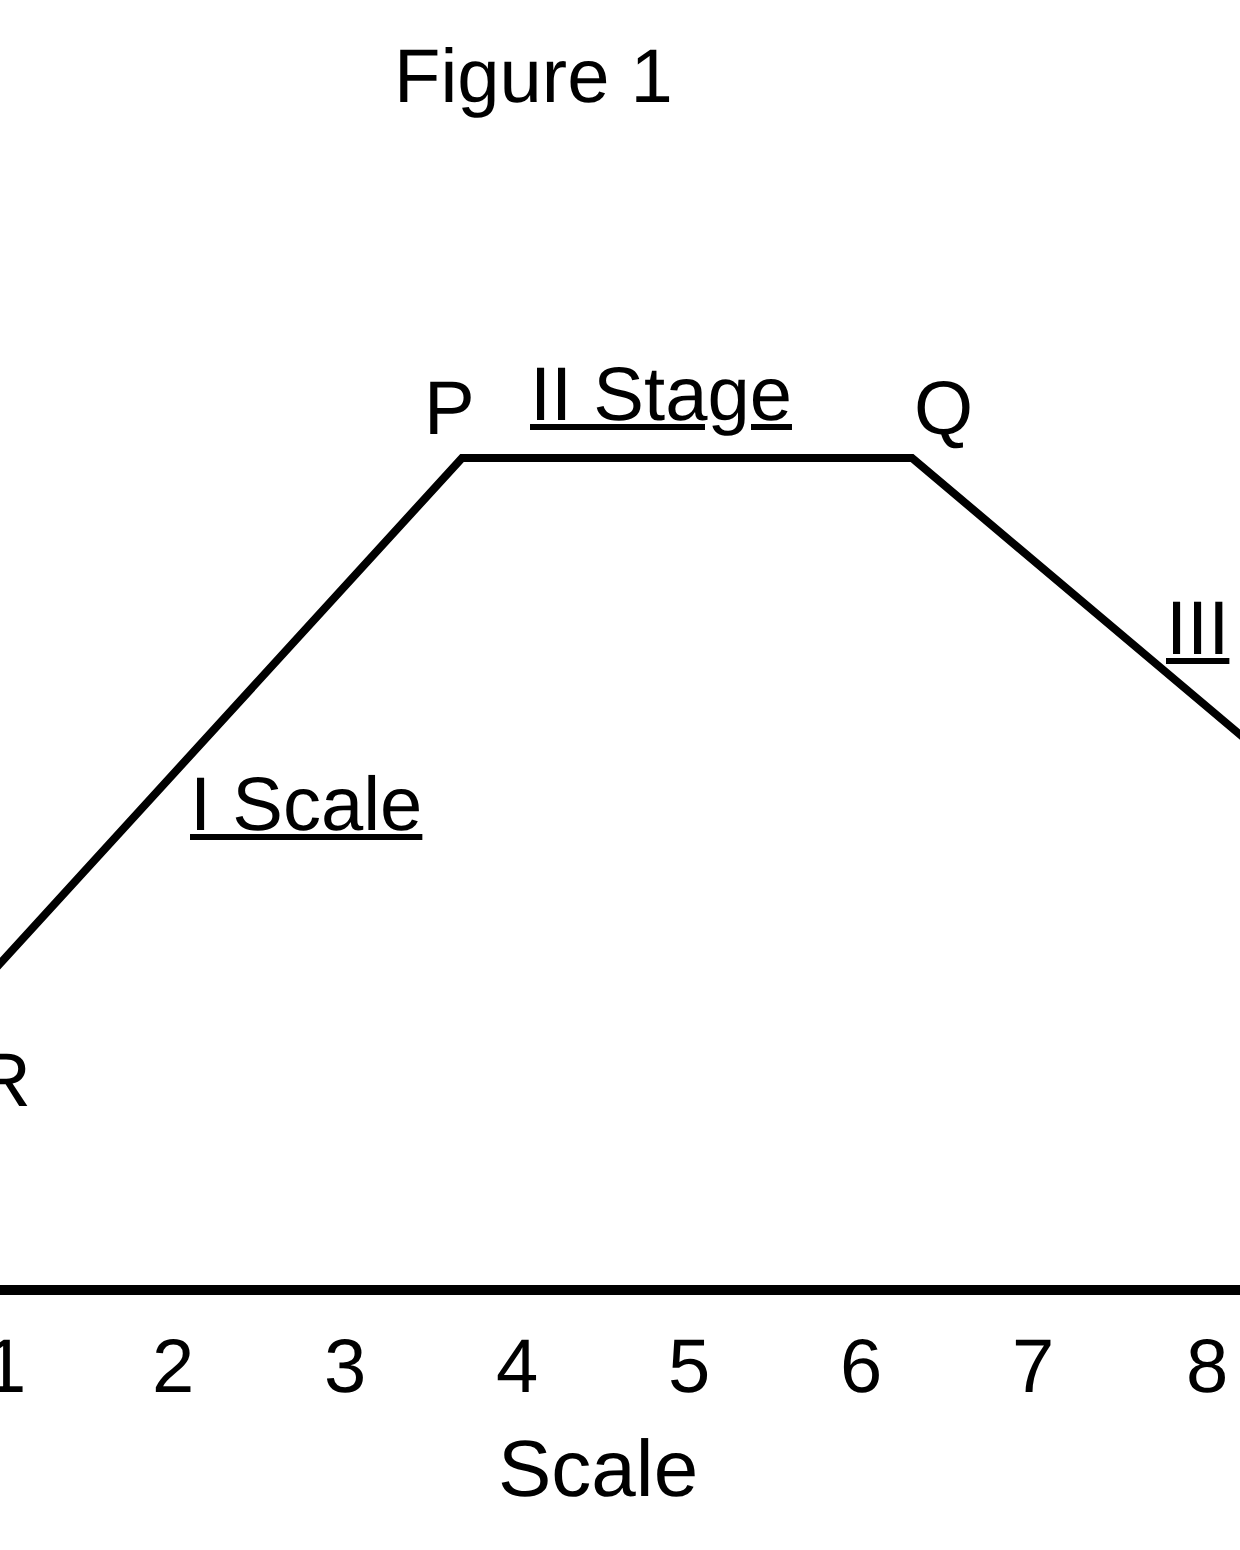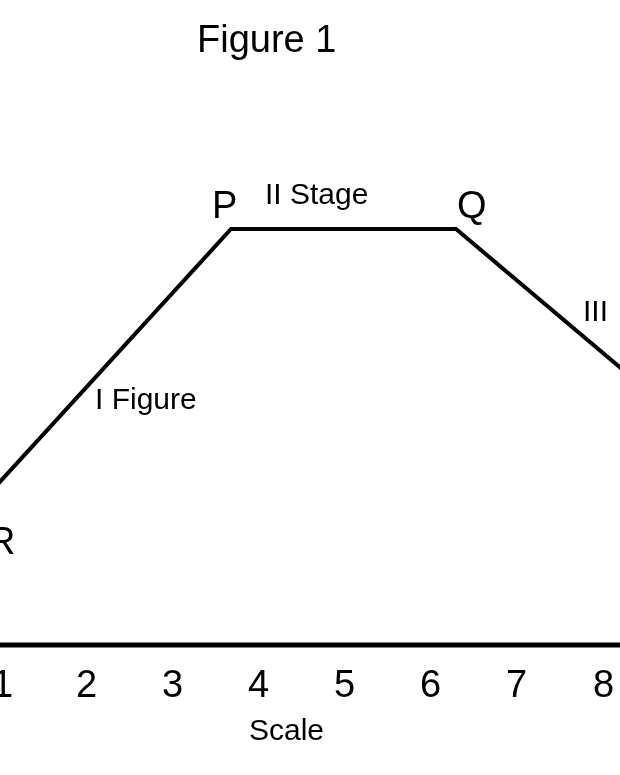--- a/index.html
+++ b/index.html
@@ -1,40 +1,40 @@
 <!DOCTYPE html>
 <html><head>
   <meta charset="utf-8">
   <style>
     html, body { margin: 0; padding: 0; background: #ffffff; }
     body { width: 620px; height: 775px; overflow: hidden; position: relative; font-family: "Liberation Sans", sans-serif; color: #000; }
     .canvas { position: absolute; left: 0; top: 0; width: 620px; height: 550px; }
     .lbl { position: absolute; white-space: nowrap; line-height: 1; color: #000; }
     .title { left: 197px; top: 20px; font-size: 38px; }
     .pt { font-size: 38px; }
-    .stage { font-size: 30px; }
+    .stage { font-size: 38px; text-decoration: underline; }
     .tick { font-size: 38px; top: 665px; }
-    .xlabel { left: 249px; top: 715px; font-size: 30px; }
+    .xlabel { left: 249px; top: 715px; font-size: 40px; }
   </style>
 </head>
 <body>
 
 <div class="canvas">
   <svg width="620" height="775" viewBox="0 0 620 775" style="position:absolute;left:0;top:0">
     <polyline points="-2,484 231,229 456,229 622,369" fill="none" stroke="#000" stroke-width="4" stroke-linejoin="miter"></polyline>
     <line x1="0" y1="645" x2="620" y2="645" stroke="#000" stroke-width="5"></line>
   </svg>
 
   <div class="lbl title">Figure 1</div>
 
   <div class="lbl pt" style="left:212px;top:186px;">P</div>
   <div class="lbl stage" style="left:265px;top:179px;">II Stage</div>
   <div class="lbl pt" style="left:457px;top:186px;">Q</div>
   <div class="lbl stage" style="left:583px;top:296px;">III</div>
-  <div class="lbl stage" style="left:95px;top:384px;">I Figure</div>
+  <div class="lbl stage" style="left:95px;top:384px;">I Scale</div>
   <div class="lbl pt" style="left:-12px;top:522px;">R</div>
 
   <div class="lbl tick" style="left:-8px;">1</div>
   <div class="lbl tick" style="left:76px;">2</div>
   <div class="lbl tick" style="left:162px;">3</div>
   <div class="lbl tick" style="left:248px;">4</div>
   <div class="lbl tick" style="left:334px;">5</div>
   <div class="lbl tick" style="left:420px;">6</div>
   <div class="lbl tick" style="left:506px;">7</div>
   <div class="lbl tick" style="left:593px;">8</div>

